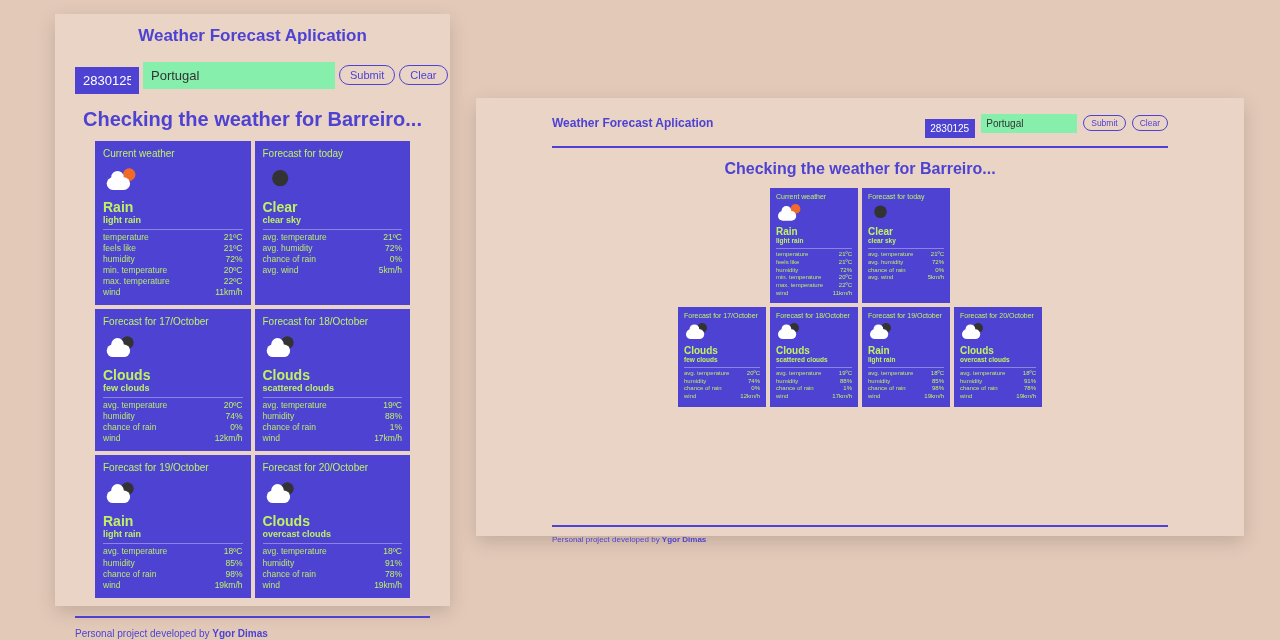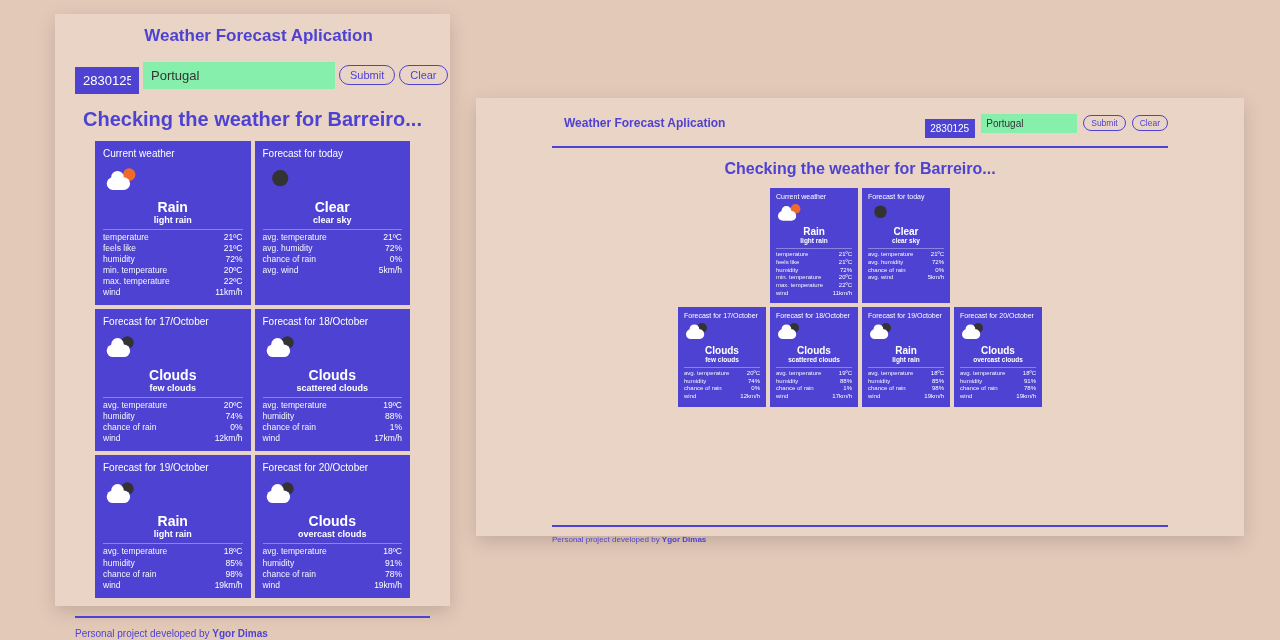--- a/index.html
+++ b/index.html
@@ -13,42 +13,42 @@
   }
   .viewport {
     position: absolute;
     background: #e9d4c5;
     box-shadow: 0 6px 18px rgba(0,0,0,0.15);
   }
   .v-left { left: 55px; top: 14px; width: 395px; height: 592px; }
   .v-right { left: 476px; top: 98px; width: 768px; height: 438px; }
 
   
-  .app-title { color:#4e42d3; font-weight:bold; text-align:center;margin-left:12px; }
+  .app-title { color:#4e42d3; font-weight:bold; text-align:center; }
   .hr { height:2px; background:#4e42d3; }
   .zip-input {
     background:#4e42d3; color:#fff; border:none; padding:6px 8px;
     font-family:inherit;
     margin-top:11px;
   }
   .country-input {
     background:#86efac; color:#333; border:none; padding:6px 8px;
     font-family:inherit;
   }
   .btn {
     background:transparent; border:1.5px solid #4e42d3; color:#4e42d3;
     border-radius:12px; padding:3px 10px; font-family:Liberation Sans, sans-serif; cursor:pointer;
   }
   .checking { color:#4e42d3; font-weight:bold; text-align:center; }
 
   .card {
-    background:#4e42d3; color:#ffffff; padding:7px 8px; position:relative;
+    background:#4e42d3; color:#bef264; padding:7px 8px; position:relative;
   }
   .card-title { font-size:12px; }
-  .cond-block { text-align:center; margin-top:1px; }
+  .cond-block { text-align:left; margin-top:1px; }
   .cond { font-weight:bold; }
   .desc { font-size:11px;font-weight:bold; }
   .rule { height:1px; background:rgba(255,255,255,0.35); margin:4px 0 2px; }
   .kv { display:flex; justify-content:space-between; font-size:11px; line-height:1.35; }
   .kv span:first-child { opacity:0.95; }
   .footer { text-align:left; color:#4e42d3; }
   .footer b { font-weight:bold; }
 
   
   .wicon { position:relative; width:34px; height:26px; margin:8px 0 6px 2px; }

